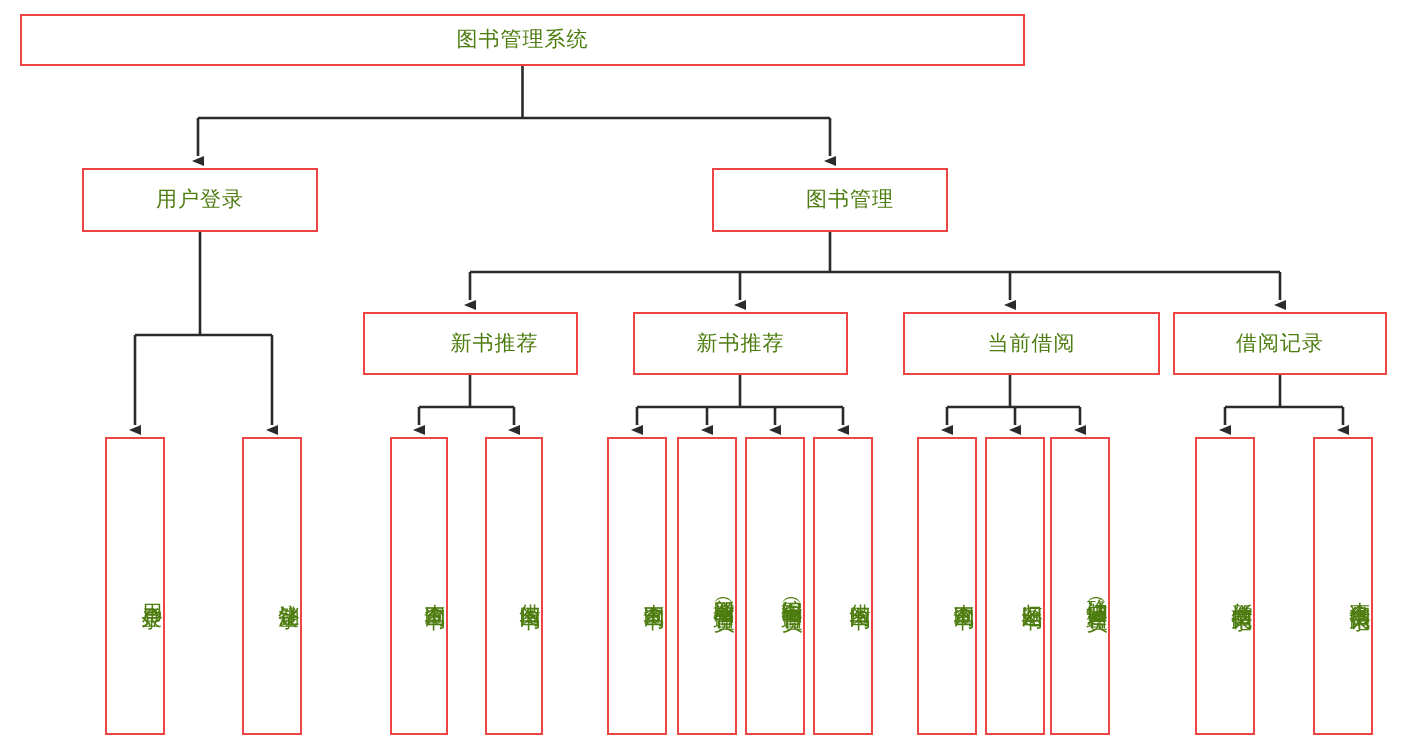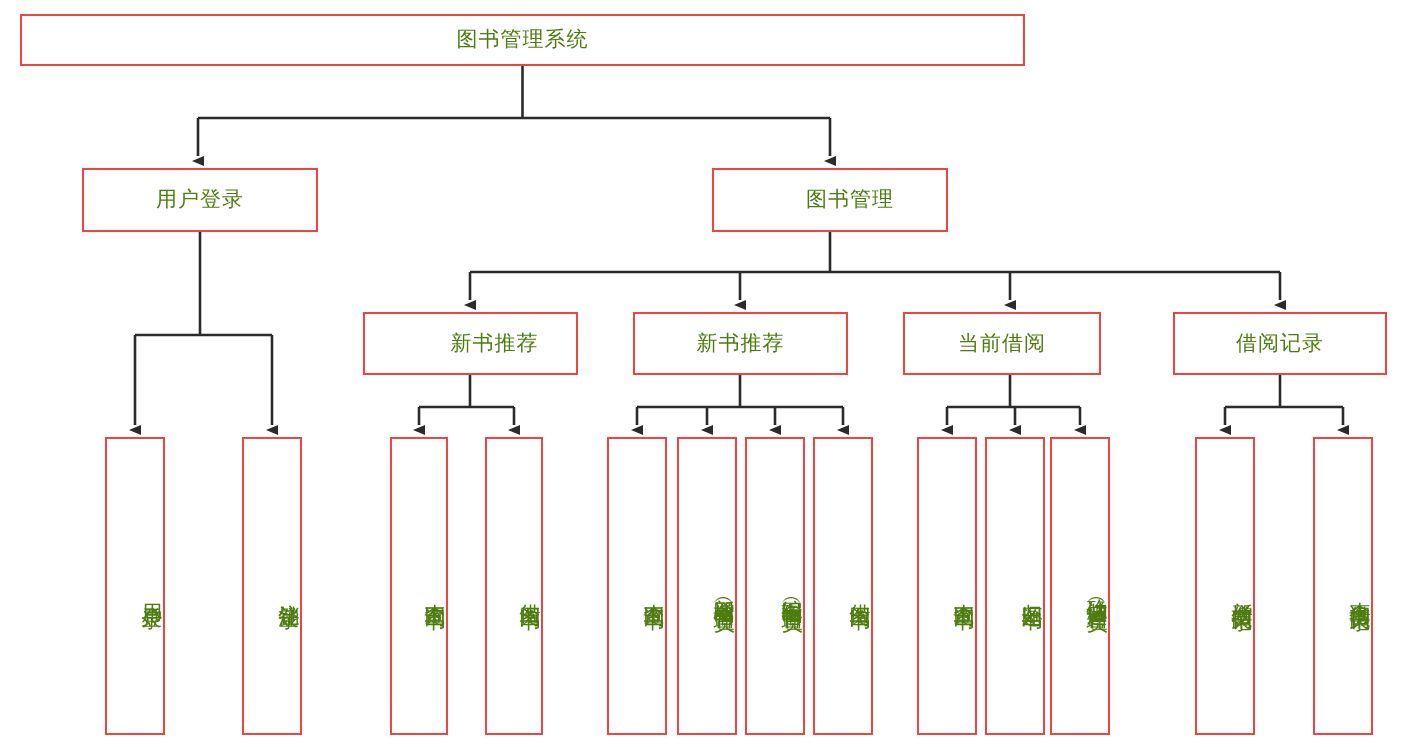--- a/index.html
+++ b/index.html
@@ -130,21 +130,21 @@
   <div class="node h" style="left:712px; top:168px; width:236px; height:64px;padding-left:40px;">
     <span>图书管理</span>
   </div>
 
   <div class="node h" style="left:363px; top:312px; width:215px; height:63px;padding-left:48px;">
     <span>新书推荐</span>
   </div>
   <div class="node h" style="left:633px; top:312px; width:215px; height:63px;">
     <span>新书推荐</span>
   </div>
-  <div class="node h" style="left:903px; top:312px; width:198px; height:63px;align-items:center;">
+  <div class="node h" style="left:903px; top:312px; width:257px; height:63px;align-items:center;">
     <span>当前借阅</span>
   </div>
   <div class="node h" style="left:1173px; top:312px; width:214px; height:63px;">
     <span>借阅记录</span>
   </div>
 
   <div class="node v" style="left:105px; top:437px; width:60px; height:298px;">
     <span>用户登录</span>
   </div>
   <div class="node v" style="left:242px; top:437px; width:60px; height:298px;">

